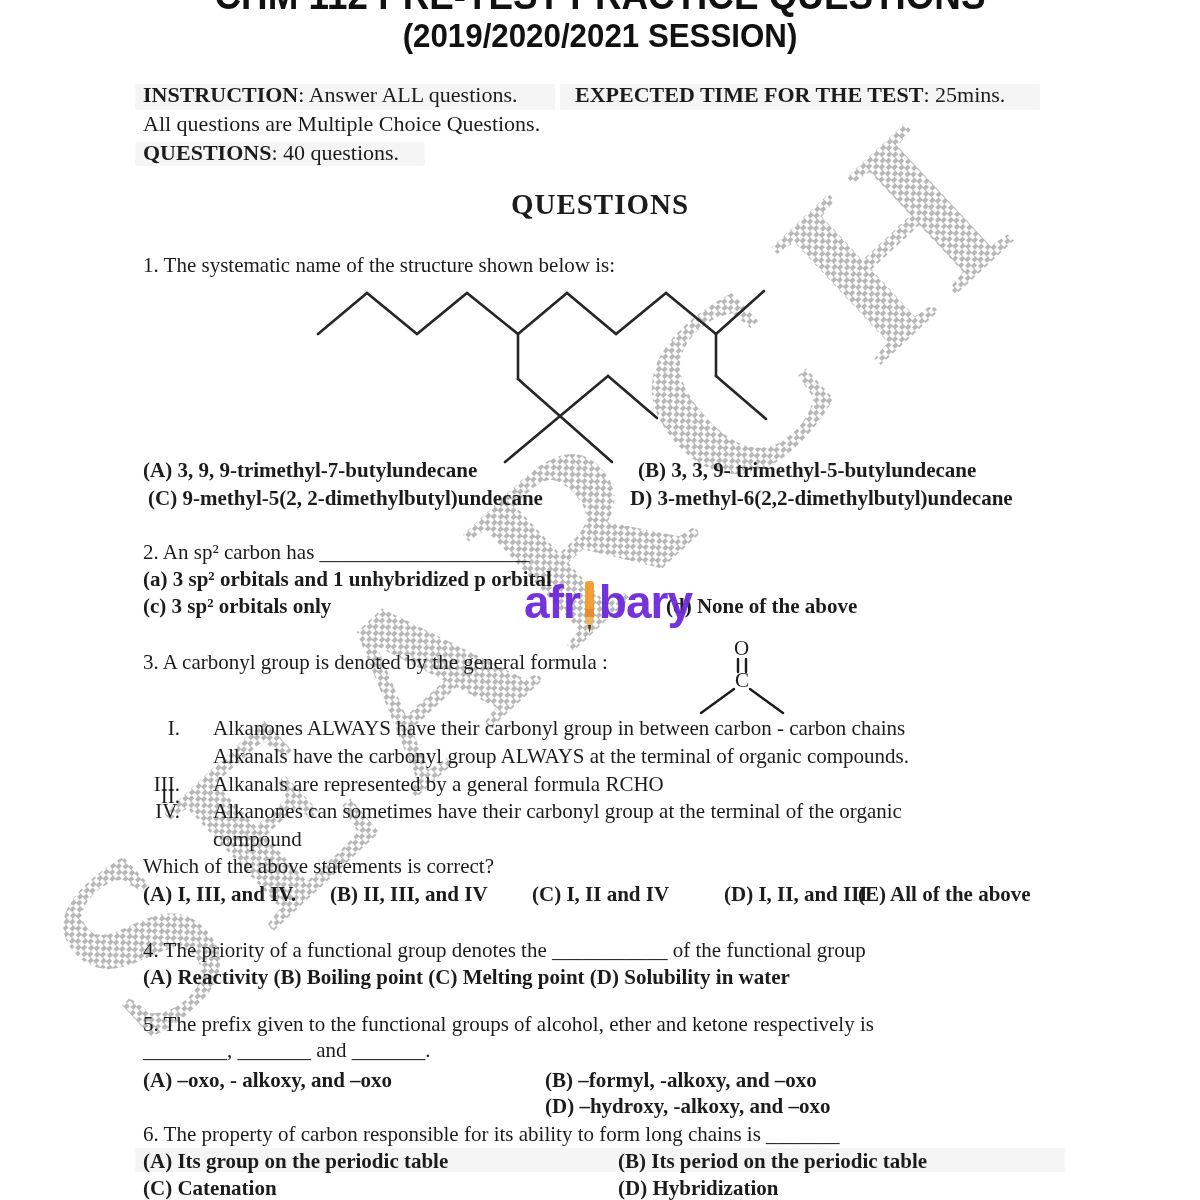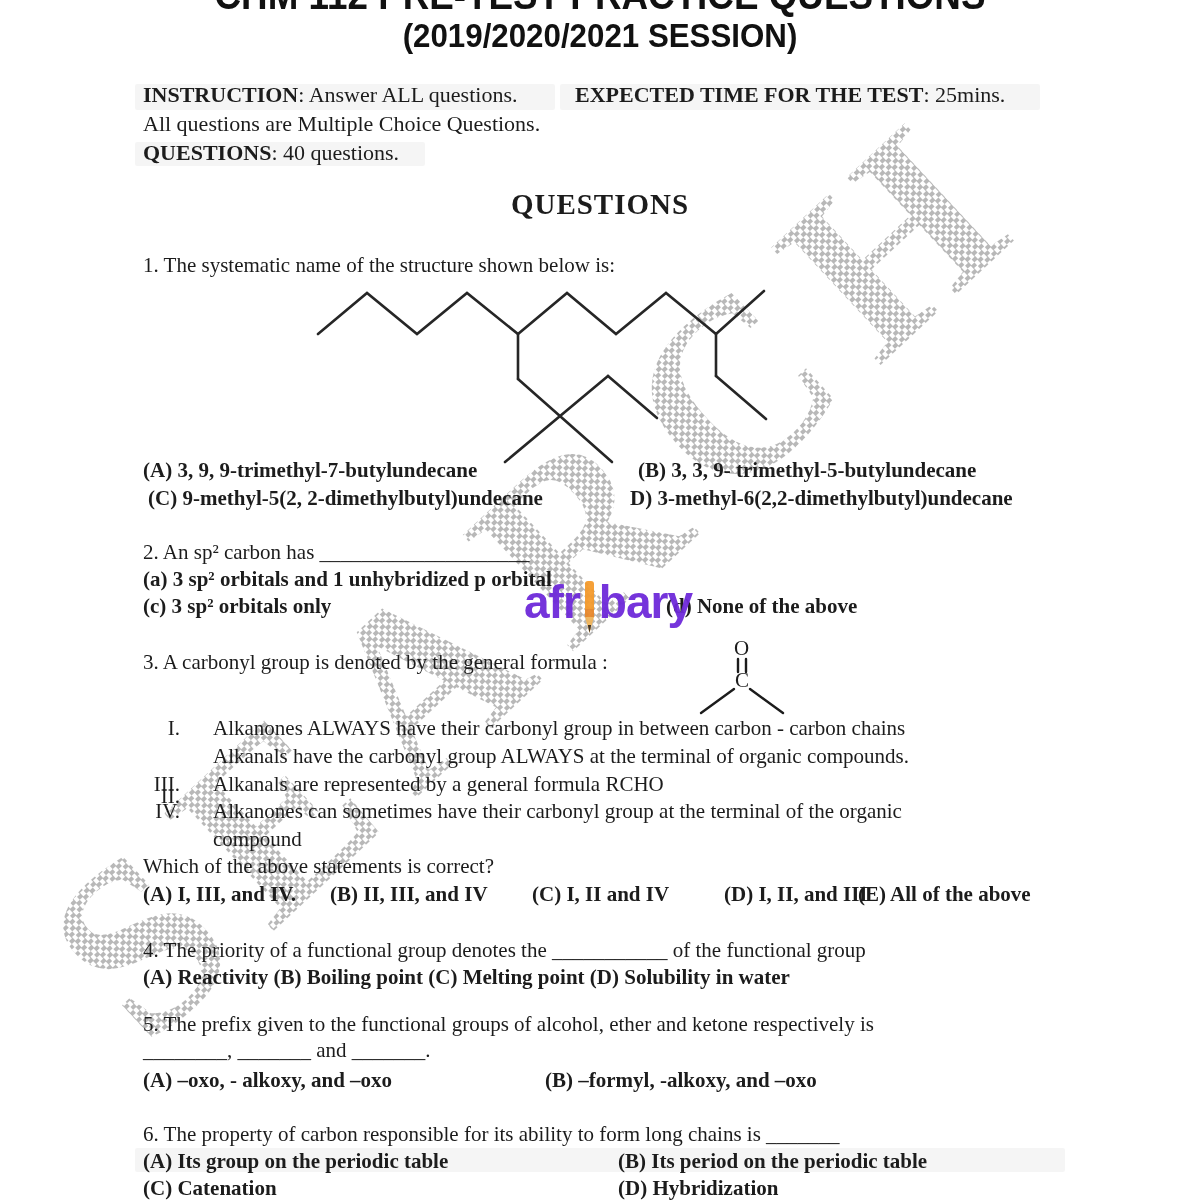--- a/index.html
+++ b/index.html
@@ -138,20 +138,21 @@
   <div class="abs opt" style="left:700px;top:882px;margin-left:24px;">(D) I, II, and III</div>
   <div class="abs opt" style="left:858px;top:882px;">(E) All of the above</div>
 
   <div class="abs qtext" style="left:143px;top:938px;">4. The priority of a functional group denotes the  ___________  of the functional group</div>
   <div class="abs opt" style="left:143px;top:965px;">(A) Reactivity (B) Boiling point (C) Melting point (D) Solubility in water</div>
 
   <div class="abs qtext" style="left:143px;top:1012px;">5. The prefix given to the functional groups of alcohol, ether and ketone respectively is</div>
   <div class="abs opt" style="left:143px;top:1068px;">(A) –oxo, - alkoxy, and –oxo</div>
   <div class="abs qtext" style="left:143px;top:1038px;">________, _______ and _______.</div>
   <div class="abs opt" style="left:545px;top:1068px;">(B) –formyl, -alkoxy, and –oxo</div>
+  <div class="abs opt" style="left:545px;top:1094px;">(D) –hydroxy,  -alkoxy, and –oxo</div>
 
   <div class="abs qtext" style="left:143px;top:1122px;">6.   The property of carbon responsible for its ability to form long chains is  _______</div>
   <div class="abs opt" style="left:143px;top:1149px;">(A) Its group on the periodic table</div>
   <div class="abs opt" style="left:618px;top:1149px;">(B) Its period on the periodic table</div>
   <div class="abs opt" style="left:143px;top:1176px;">(C) Catenation</div>
   <div class="abs opt" style="left:618px;top:1176px;">(D) Hybridization</div>
 
 </div>
 
 </body></html>

